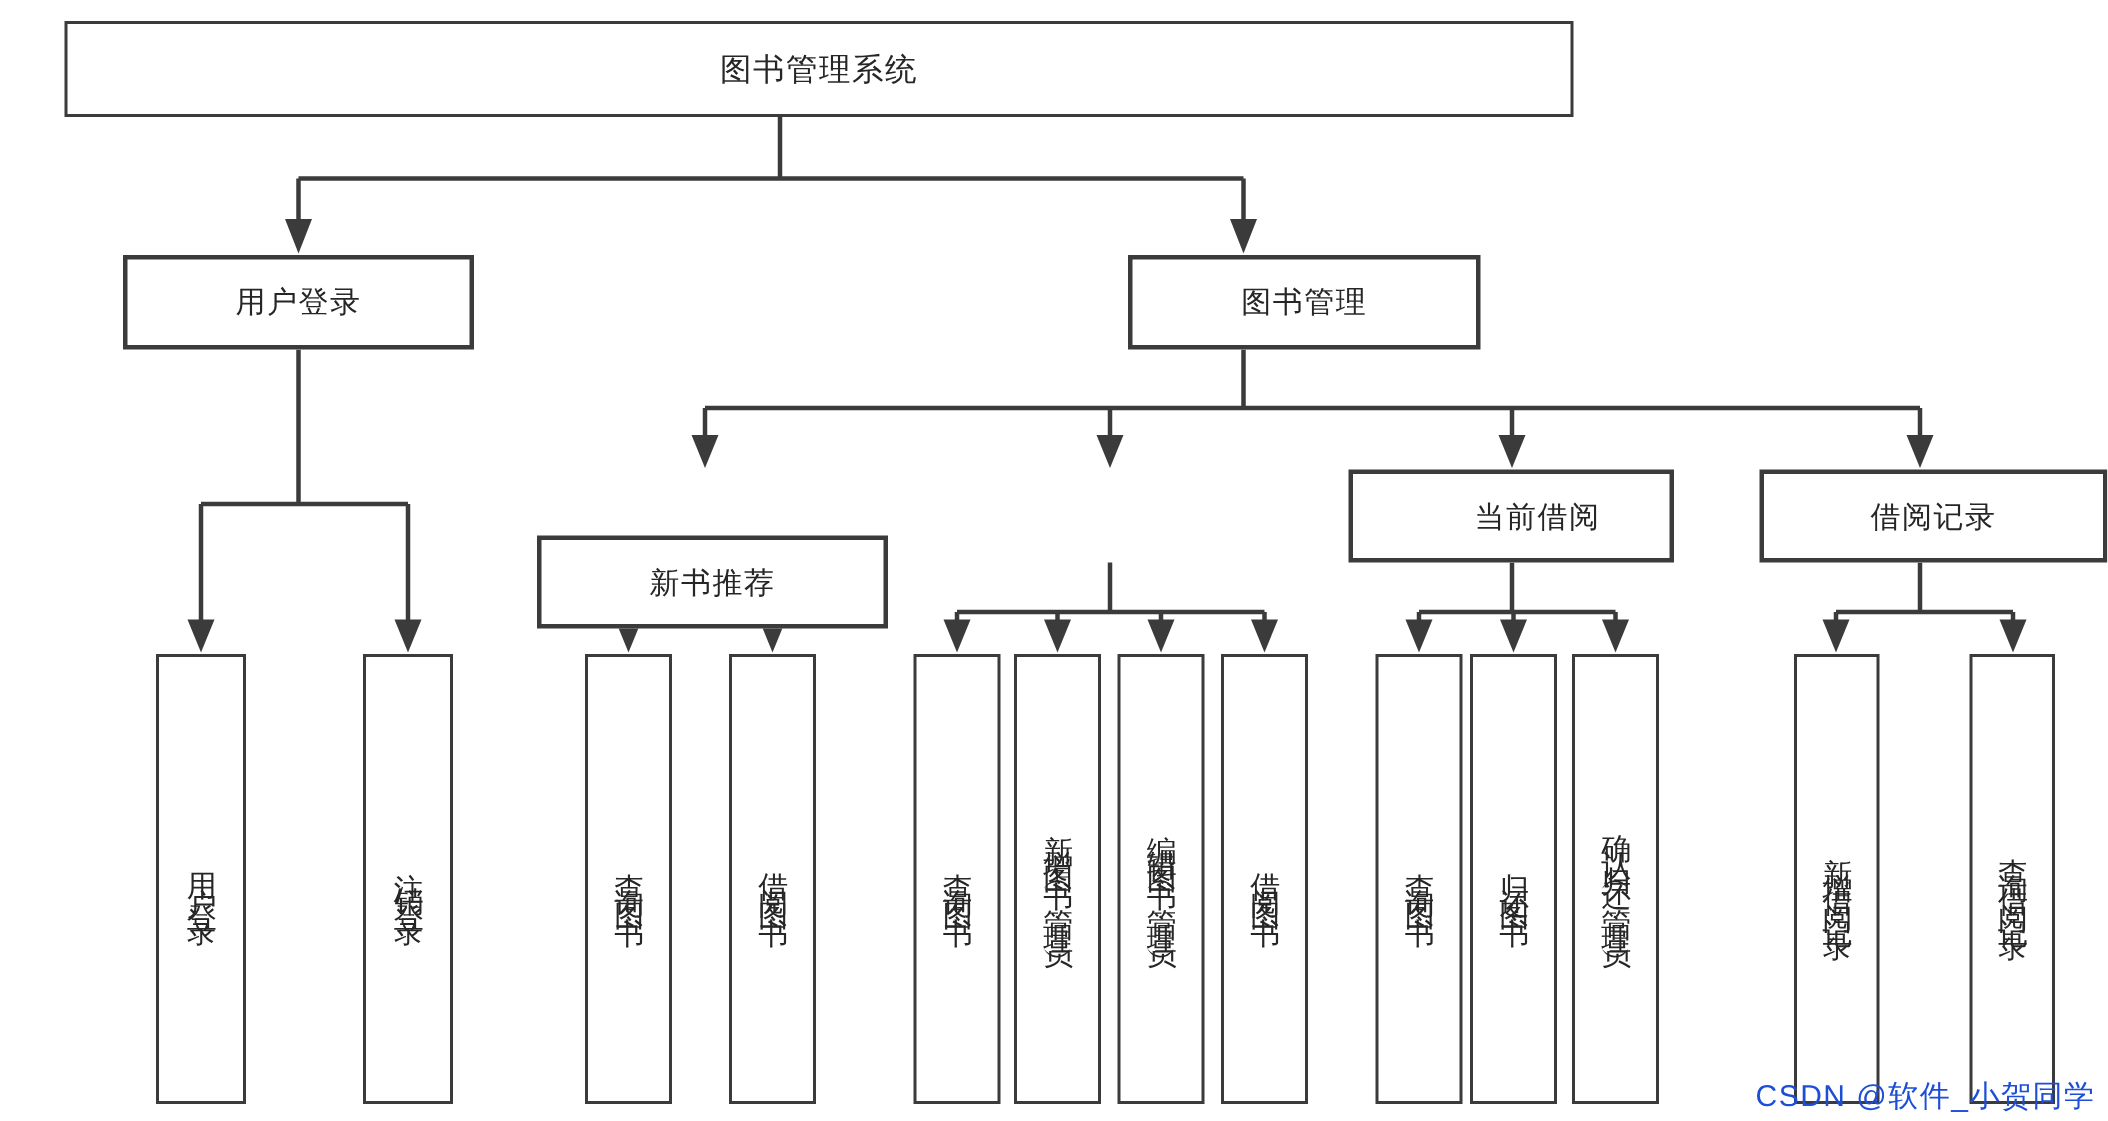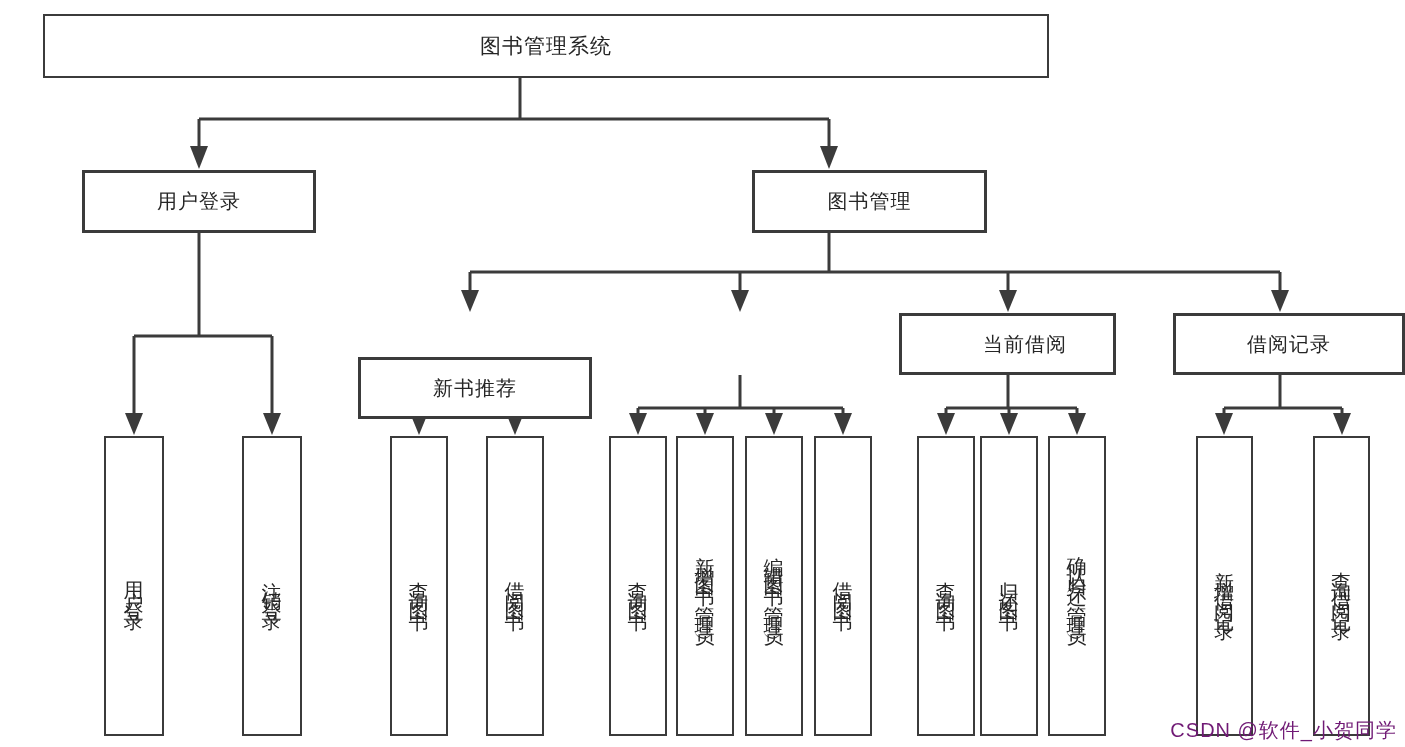--- a/index.html
+++ b/index.html
@@ -39,21 +39,21 @@
     letter-spacing: 10px;
     line-height: 1;
     white-space: nowrap;
   }
   .watermark {
     position: absolute;
     right: 8px;
     bottom: 3px;
     font-size: 20px;
     letter-spacing: 1px;
-    color: #701a75;
+    color: #1d4ed8;
     white-space: nowrap;
   }
 </style>
 </head>
 <body>
 
 <div class="canvas">
 
   <svg class="wires" viewBox="0 0 1405 747" xmlns="http://www.w3.org/2000/svg">
     <g stroke="#3b3b3b" stroke-width="3" fill="#3b3b3b">

